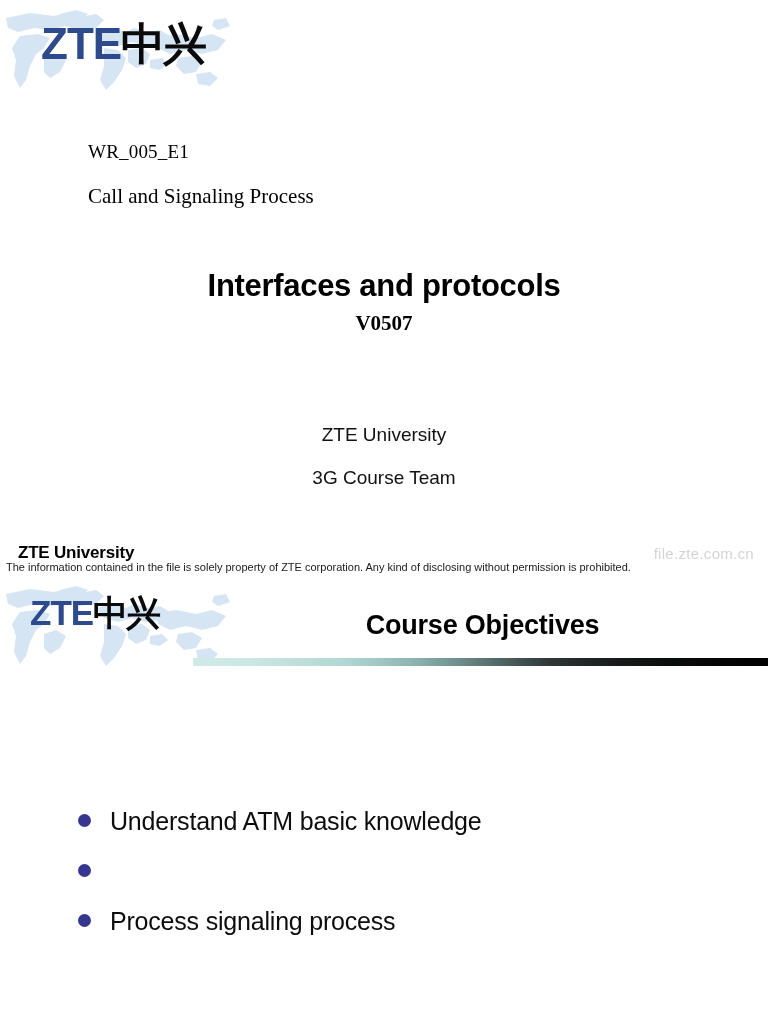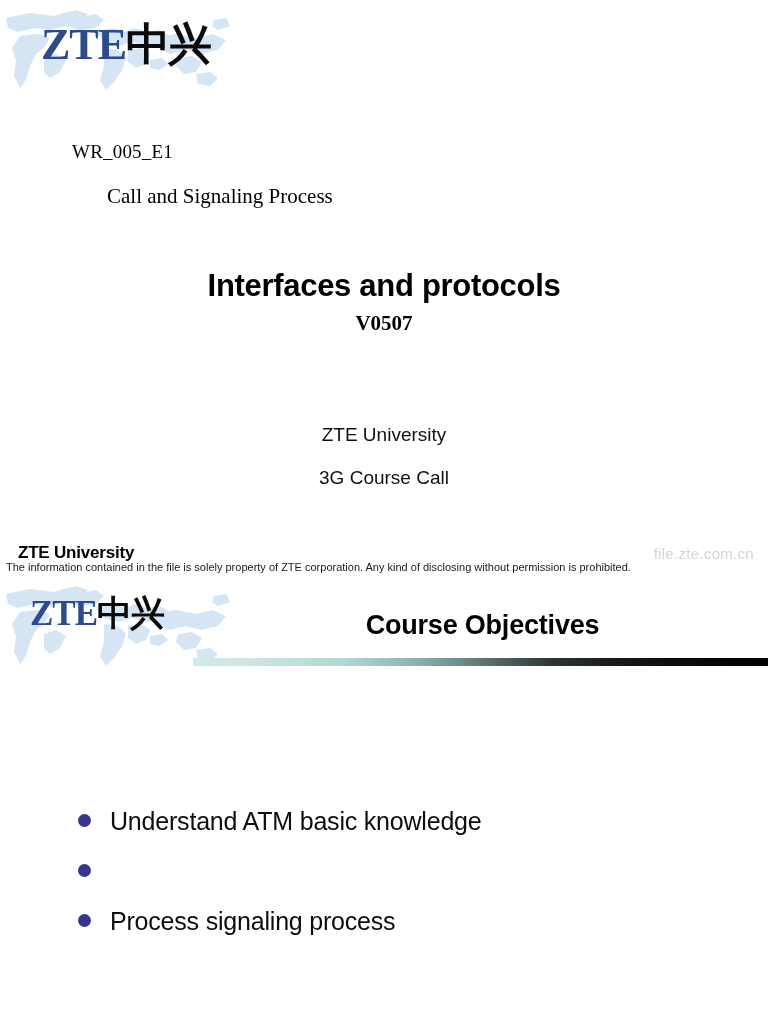--- a/index.html
+++ b/index.html
@@ -49,53 +49,52 @@
   
   .zte-logo {
     position: absolute;
     white-space: nowrap;
     font-weight: bold;
     letter-spacing: -1px;
     line-height: 1;
   }
   .zte-logo .zte-latin {
     color: #2c4a8c;
-    font-family: Liberation Serif, serif;
+    font-family: Liberation Sans, sans-serif;
     font-style: normal;
   }
   .zte-logo .zte-han {
     color: #0a0a0a;
     font-family: "DejaVu Sans", sans-serif;
     letter-spacing: -2px;
     text-align: right;
   }
 
   .slide-one .zte-logo {
     left: 41px;
     top: 22px;
     font-size: 44px;
   }
 
   .doc-code {
     position: absolute;
-    left: 72px;
+    left: 88px;
     top: 141px;
     font-family: "Liberation Serif", serif;
     font-size: 19px;
     color: #000;
     letter-spacing: 0.2px;
   }
   .doc-subject {
     position: absolute;
     left: 88px;
     top: 184px;
     font-family: "Liberation Serif", serif;
     font-size: 21px;
     color: #000;
-    margin-left: 19px;
   }
 
   .main-title {
     position: absolute;
     left: 0;
     top: 268px;
     width: 768px;
     text-align: center;
     font-family: "Liberation Sans", sans-serif;
     font-weight: bold;
@@ -268,21 +267,21 @@
       <span class="zte-latin">ZTE</span><span class="zte-han">中兴</span>
     </div>
 
     <div class="doc-code">WR_005_E1</div>
     <div class="doc-subject">Call and Signaling Process</div>
 
     <div class="main-title">Interfaces and protocols</div>
     <div class="main-version">V0507</div>
 
     <div class="org-line org-line-1">ZTE University</div>
-    <div class="org-line org-line-2">3G Course Call</div>
+    <div class="org-line org-line-2">3G Course Team</div>
 
     <div class="footer-brand">ZTE University</div>
     <div class="footer-url">file.zte.com.cn</div>
     <div class="footer-disclaimer">The information contained in the file is solely property of ZTE corporation. Any kind of disclosing without permission is prohibited.</div>
   </div>
 
   <div class="slide-two">
 
     <div class="map-banner">
       <svg width="230" height="96" viewBox="0 0 230 96" aria-hidden="true">

